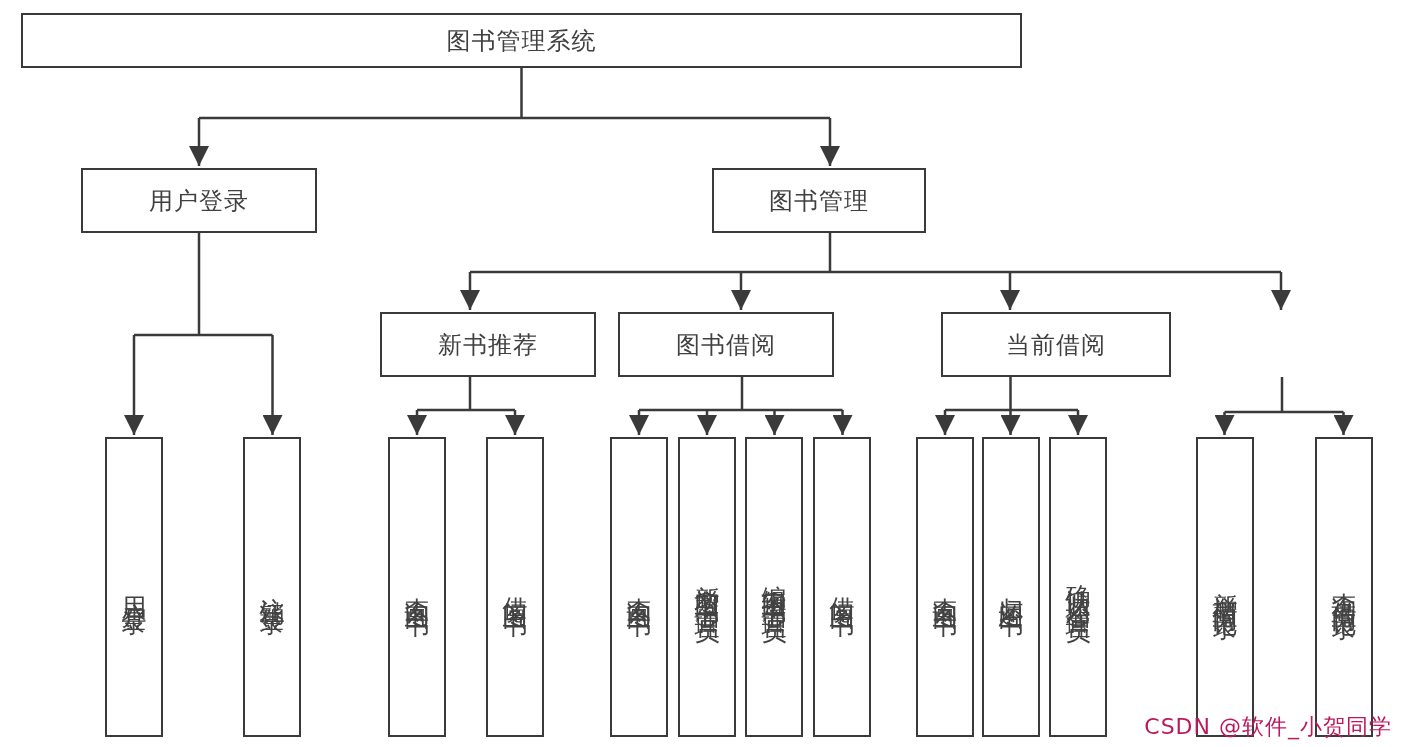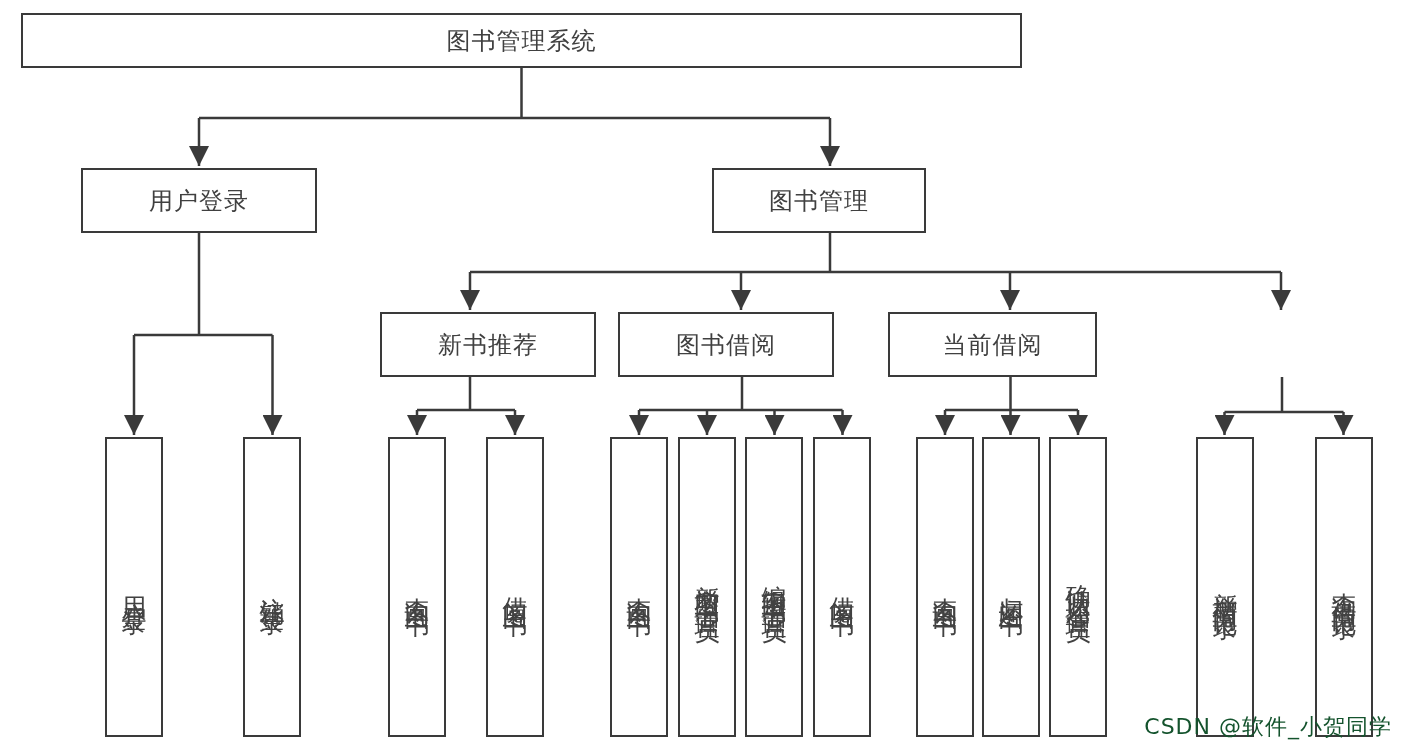--- a/index.html
+++ b/index.html
@@ -51,42 +51,42 @@
     color: #424242;
     max-height: 292px;
   }
   
   .root-box  { left: 21px;  top: 13px;  width: 1001px; height: 55px; }
   .l2-a      { left: 81px;  top: 168px; width: 236px;  height: 65px; }
   .l2-b      { left: 712px; top: 168px; width: 214px;  height: 65px; }
   .l3        { top: 312px;  height: 65px; width: 216px; }
   .l3-a      { left: 380px; }
   .l3-b      { left: 618px; }
-  .l3-c      { left: 888px; width: 209px; }
+  .l3-c      { left: 941px; width: 230px; }
   .l3-d      { left: 1174px; }
   
   .leaf-1  { left: 105px; }
   .leaf-2  { left: 243px; }
   .leaf-3  { left: 388px; }
   .leaf-4  { left: 486px; }
   .leaf-5  { left: 610px; }
   .leaf-6  { left: 678px; }
   .leaf-7  { left: 745px; }
   .leaf-8  { left: 813px; }
   .leaf-9  { left: 916px; }
   .leaf-10 { left: 982px; }
   .leaf-11 { left: 1049px; }
   .leaf-12 { left: 1196px; }
   .leaf-13 { left: 1315px; }
   #watermark {
     position: absolute;
     right: 13px;
     top: 712px;
     font-size: 22px;
-    color: #14532d;
+    color: #be185d;
     letter-spacing: 1px;
     white-space: nowrap;
     z-index: 5;
   }
 </style>
 </head>
 <body>
 
 <div id="stage">
 

